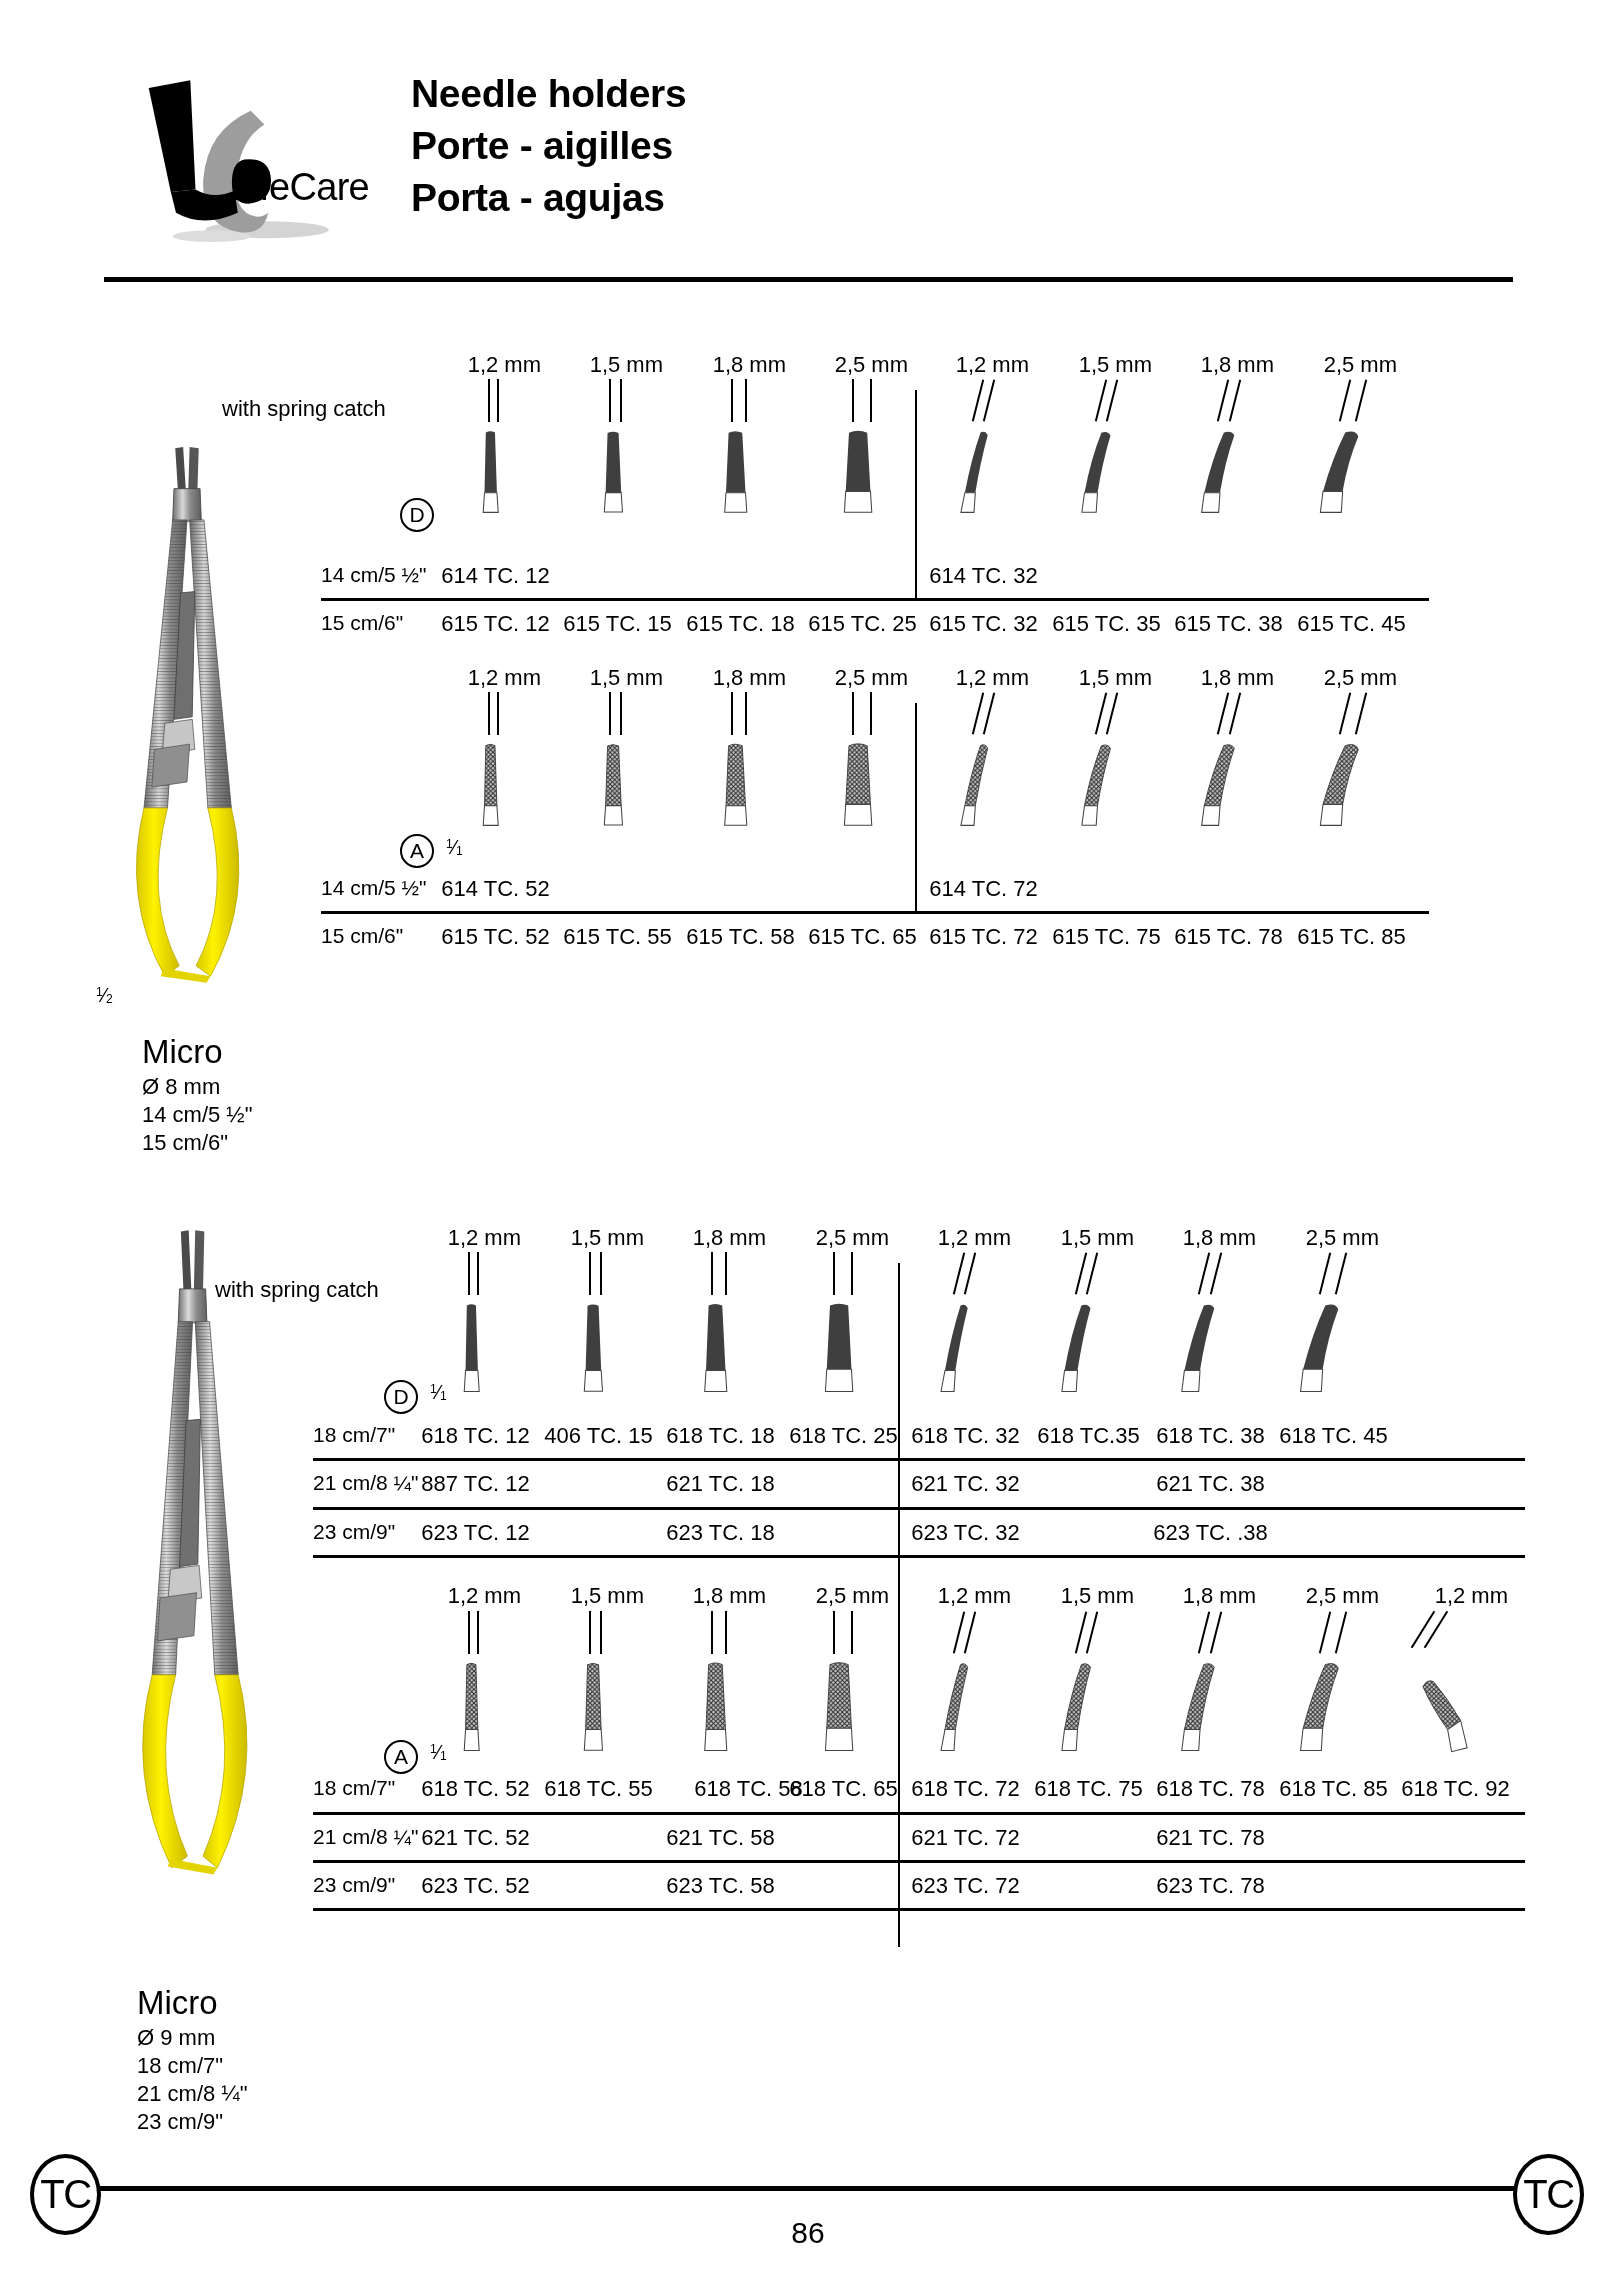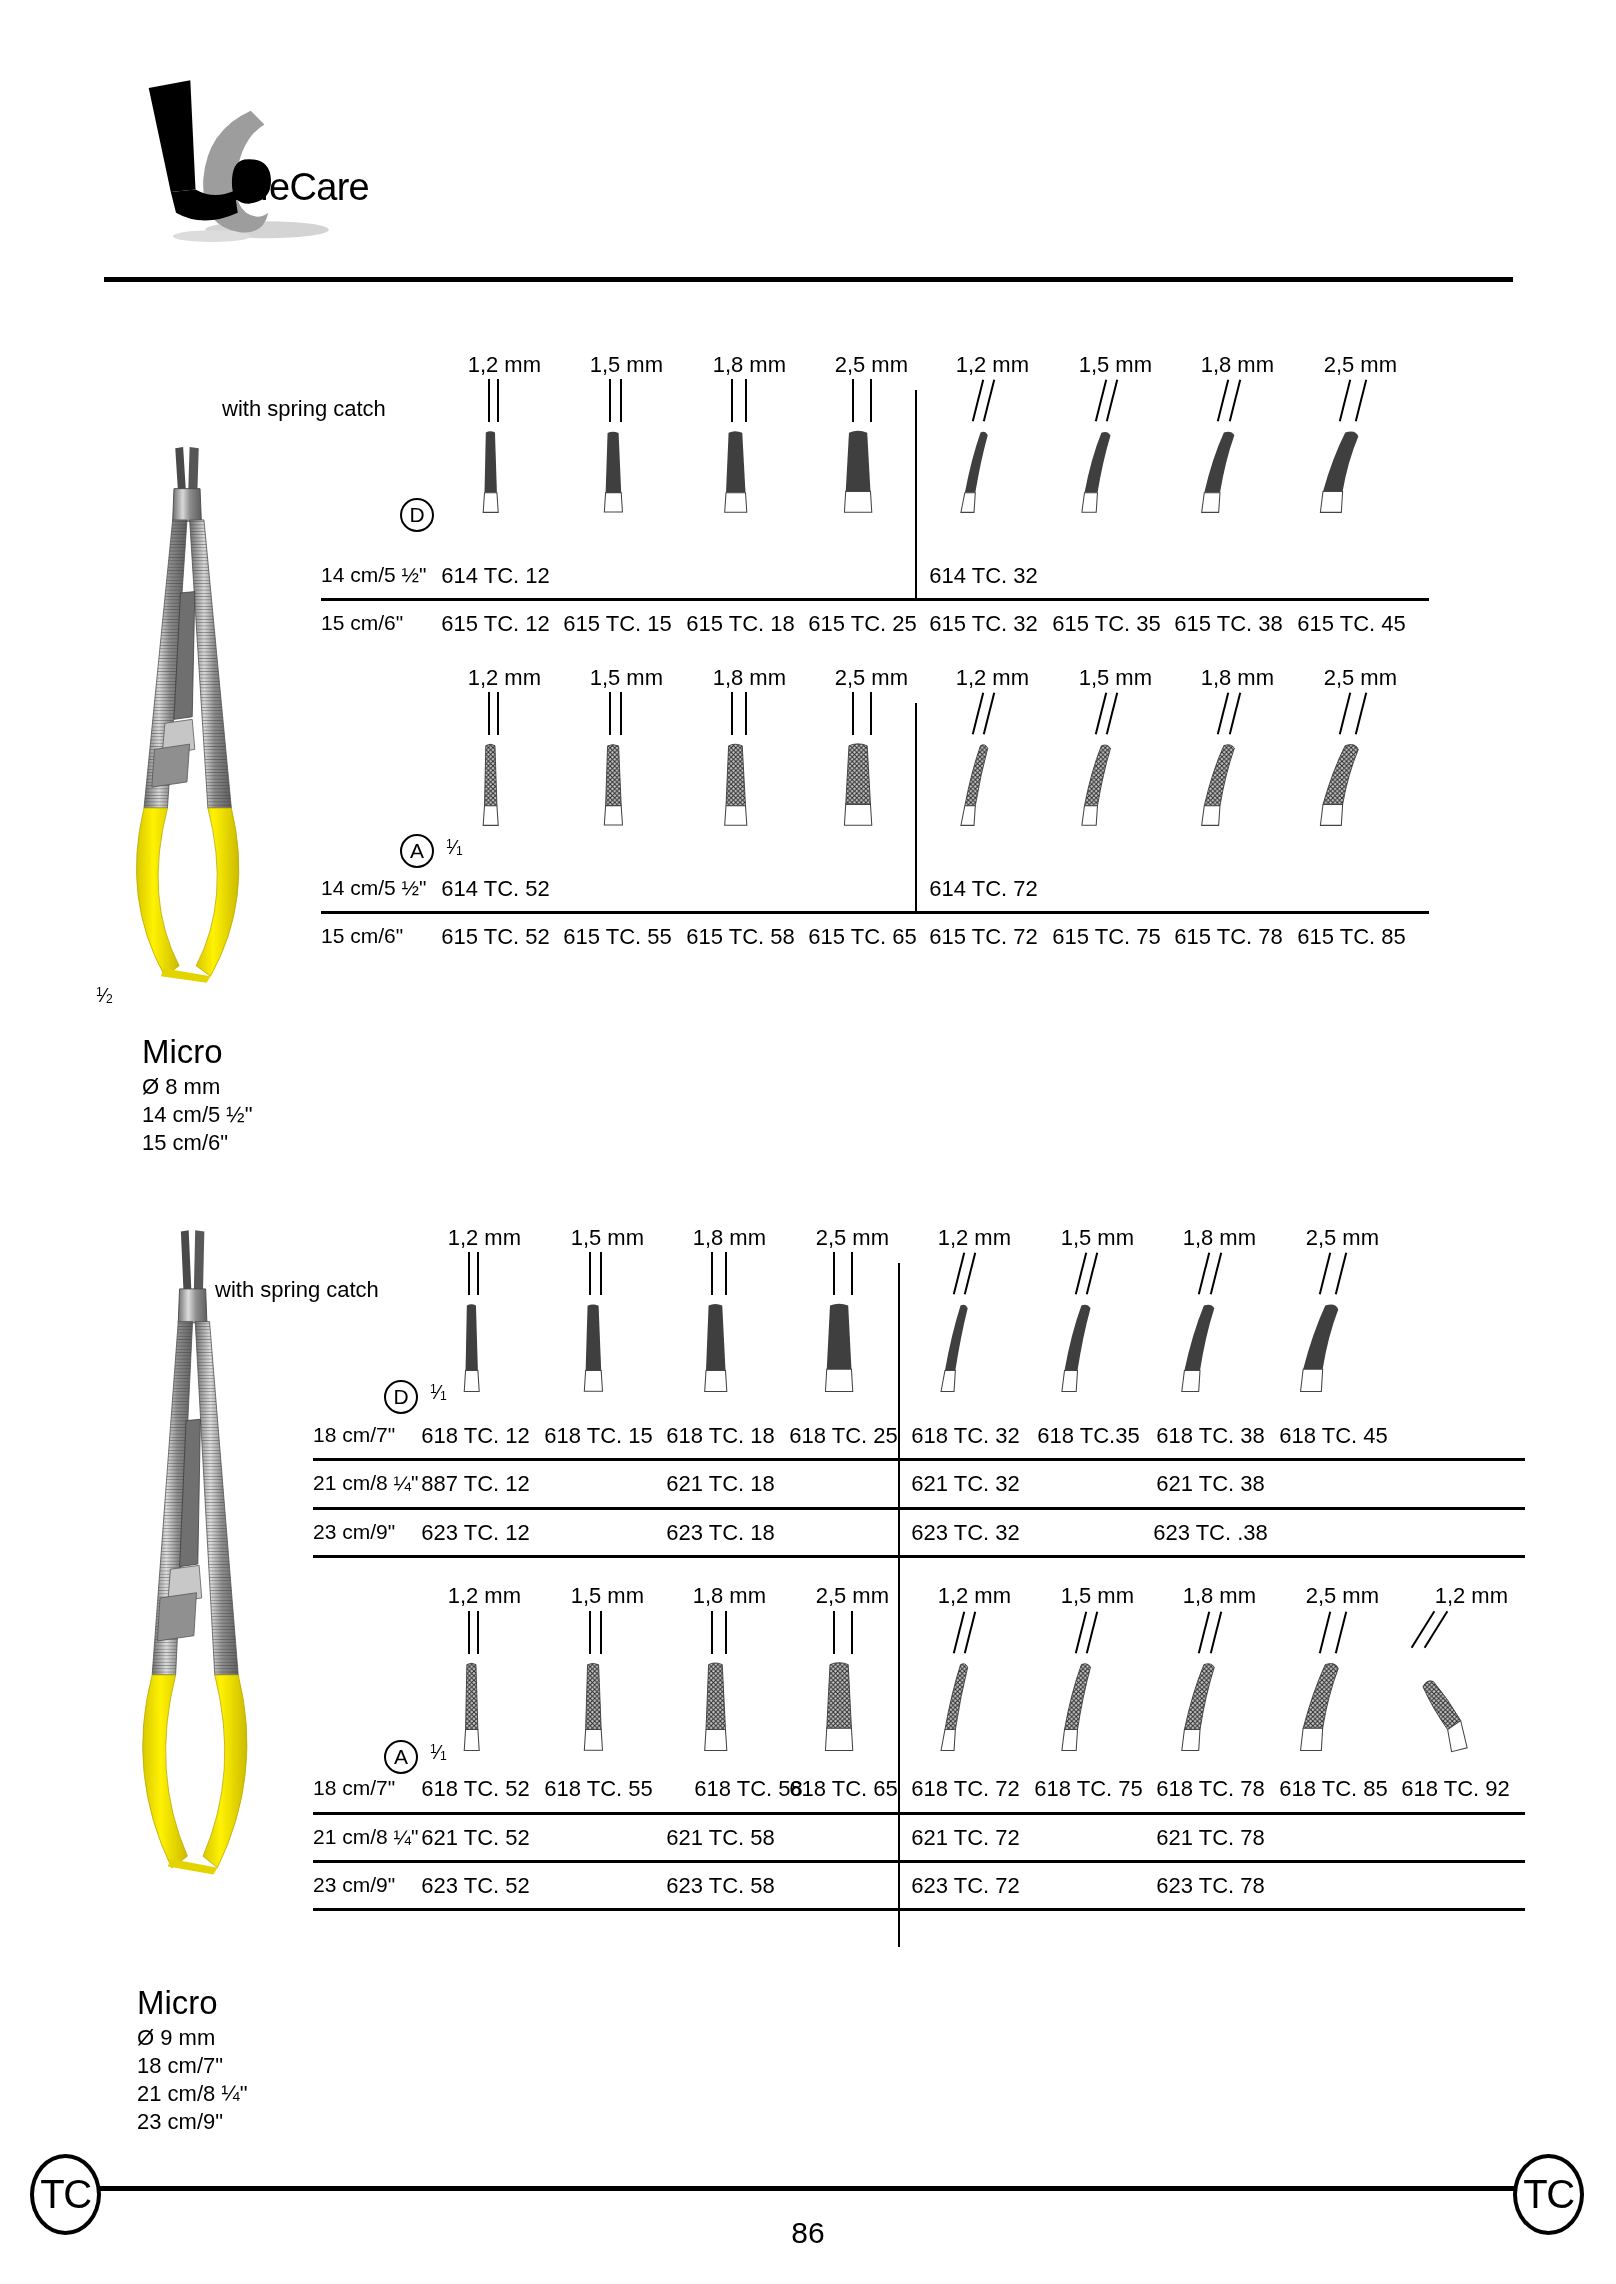--- a/index.html
+++ b/index.html
@@ -75,20 +75,25 @@
       <path d="M185 75 Q118 105 112 180 Q108 252 168 262 Q205 266 212 232 Q196 244 178 232 Q158 216 163 176 Q170 118 206 96 Z" fill="#9d9d9d"></path>
 
       <path d="M28 40 L92 28 L100 196 L62 200 Z" fill="#000"></path>
       <path d="M62 200 L100 196 Q128 212 160 198 L165 232 Q112 256 70 232 Z" fill="#000"></path>
 
       <path d="M175 150 Q214 146 216 180 Q218 214 182 218 Q156 218 156 186 Q156 154 175 150 Z" fill="#000"></path>
     </svg>
   </div>
   <div class="abs" id="logo-text">LifeCare</div>
 
+  <div class="abs" id="header-titles">
+    <div>Needle holders</div>
+    <div>Porte - aigilles</div>
+    <div>Porta - agujas</div>
+  </div>
 
   <div class="abs" id="header-rule"></div>
 </div>
 
 <div class="abs" style="left:0;top:339px;width:1616px;height:821px;">
 
   <div class="instr" style="left:127px;top:104px;width:150px;height:541px;">
     <svg width="150" height="541" viewBox="0 0 230 830">
       <defs>
         <linearGradient id="st1" x1="0" y1="0" x2="1" y2="0">
@@ -520,21 +525,21 @@
     </div>
   <div class="jaw" style="left:1299px;top:91px;">
     <svg width="59" height="91" viewBox="0 0 90 140">
         <path d="M40 4 Q56 -1 60 10 Q44 52 36 102 L6 102 Q20 48 40 4 Z" fill="#3f3f3f"></path>
         <path d="M6 102 L36 102 L34 136 L2 136 Z" fill="#fff" stroke="#444" stroke-width="1.6"></path>
       </svg>
   </div>
 
   <div class="abs row-label" style="left:313px;top:211px;">18 cm/7"</div>
   <div class="abs cat-cell" style="left:417px;top:211px;width:117px;">618  TC. 12</div>
-  <div class="abs cat-cell" style="left:540px;top:211px;width:117px;">618  TC. 15</div>
+  <div class="abs cat-cell" style="left:540px;top:211px;width:117px;">406  TC. 15</div>
   <div class="abs cat-cell" style="left:662px;top:211px;width:117px;">618  TC. 18</div>
   <div class="abs cat-cell" style="left:785px;top:211px;width:117px;">618  TC. 25</div>
   <div class="abs cat-cell" style="left:907px;top:211px;width:117px;">618  TC. 32</div>
   <div class="abs cat-cell" style="left:1030px;top:211px;width:117px;">618 TC.35</div>
   <div class="abs cat-cell" style="left:1152px;top:211px;width:117px;">618  TC. 38</div>
   <div class="abs cat-cell" style="left:1275px;top:211px;width:117px;">618  TC. 45</div>
 
   <div class="abs hrule" style="left:313px;top:246px;width:1212px;"></div>
 
   <div class="abs row-label" style="left:313px;top:259px;">21 cm/8 ¼"</div>

